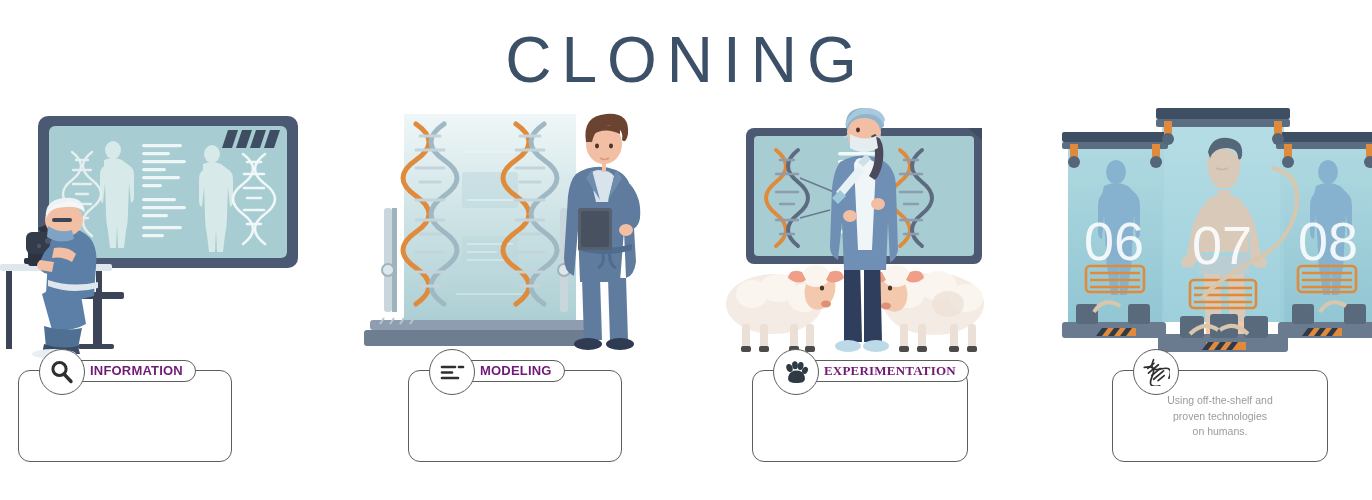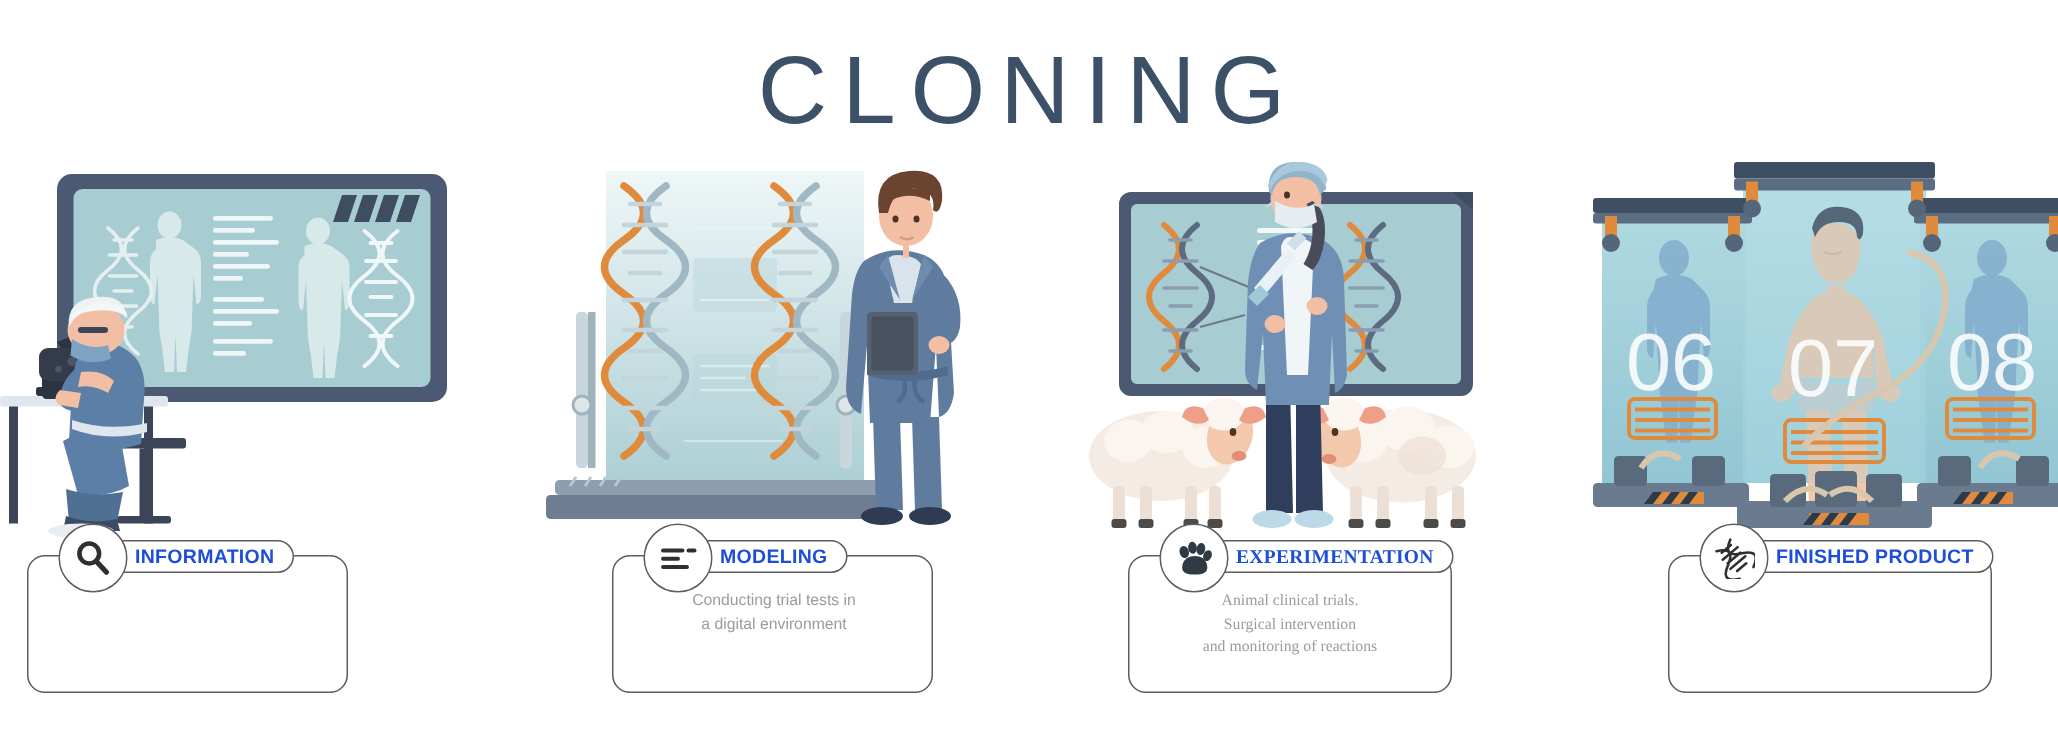--- a/index.html
+++ b/index.html
@@ -38,21 +38,21 @@
     text-align:center;color:#9b9b9b;font-size:10.5px;line-height:15.5px;
     white-space:pre-line;
   }
   .pill{
     position:absolute;top:-11px;left:44px;height:22px;
     border:1px solid #5d5d5d;border-radius:11px;background:#fff;
     display:flex;align-items:center;box-sizing:border-box;
     padding:0 12px 0 26px;
   }
   .pill-label{
-    font-size:13px;font-weight:700;color:#1d4ed8;letter-spacing:.2px;
+    font-size:13px;font-weight:700;color:#701a75;letter-spacing:.2px;
     white-space:nowrap;line-height:20px;
   }
   .badge{
     position:absolute;top:-22px;left:20px;width:44px;height:44px;
     border:1px solid #5d5d5d;border-radius:50%;background:#fff;
     display:flex;align-items:center;justify-content:center;
   }
 
   
   .col-2 .card{left:44px;}
@@ -261,22 +261,20 @@
       <div class="badge">
         <svg width="26" height="20" viewBox="0 0 26 20">
           <g stroke="#2f2f2f" stroke-width="2.6" stroke-linecap="round">
             <line x1="3" y1="5" x2="16" y2="5"></line>
             <line x1="20" y1="5" x2="24" y2="5"></line>
             <line x1="3" y1="10.5" x2="13" y2="10.5"></line>
             <line x1="3" y1="16" x2="19" y2="16"></line>
           </g>
         </svg>
       </div>
-      <div class="card-body">Conducting trial tests in
-a digital environment</div>
     </div>
   </div>
 
   <div class="col col-3">
     <div class="art">
       <svg width="330" height="252" viewBox="0 0 330 252">
 
         <rect x="34" y="20" width="236" height="136" rx="8" fill="#4b5a72"></rect>
         <rect x="42" y="28" width="220" height="120" rx="4" fill="#a7ccd1"></rect>
         <path d="M214 20 h56 v12 l-14 -12 z" fill="#3f4d63"></path>
@@ -398,23 +396,20 @@
         <svg width="26" height="26" viewBox="0 0 26 26">
           <g fill="#2f3a45">
             <ellipse cx="6.5" cy="9" rx="3.1" ry="4.1" transform="rotate(-18 6.5 9)"></ellipse>
             <ellipse cx="12" cy="6.2" rx="2.9" ry="4" transform="rotate(-6 12 6.2)"></ellipse>
             <ellipse cx="17.6" cy="7" rx="2.9" ry="4" transform="rotate(10 17.6 7)"></ellipse>
             <ellipse cx="22" cy="11.4" rx="2.8" ry="3.7" transform="rotate(24 22 11.4)"></ellipse>
             <path d="M13.6 11.6 q6.4 0 8 5.6 q1.6 5.8 -4.4 6.6 q-4 .5 -7.6 0 q-5.8 -.9 -4.2 -6.6 q1.6 -5.6 8.2 -5.6 z"></path>
           </g>
         </svg>
       </div>
-      <div class="card-body">Animal clinical trials.
-Surgical intervention
-and monitoring of reactions</div>
     </div>
   </div>
 
   <div class="col col-4">
     <div class="art">
       <svg width="330" height="252" viewBox="0 0 330 252">
         <defs>
           <linearGradient id="glass" x1="0" y1="0" x2="0" y2="1">
             <stop offset="0%" stop-color="#b7dde4"></stop>
             <stop offset="100%" stop-color="#92c6d3"></stop>
@@ -534,28 +529,28 @@
           <g stroke="#d9c7ad" stroke-width="4" fill="none">
             <path d="M214 60 q30 6 24 40 q-6 36 -48 56 q-30 16 -46 34"></path>
             <path d="M36 204 q10 -16 26 -6 M262 204 q10 -16 26 -6"></path>
             <path d="M132 226 q14 -14 28 -4 M190 226 q-14 -14 -28 -4"></path>
           </g>
         </g>
       </svg>
     </div>
 
     <div class="card">
-      <div class="pill">
-        <span class="pill-label">FINISHED PRODUCT</span>
-      </div>
       <div class="badge">
         <svg width="28" height="28" viewBox="0 0 28 28">
           <g stroke="#2f2f2f" stroke-width="1.7" fill="none" stroke-linecap="round" transform="rotate(-40 14 14)">
             <path d="M8 3 q12 6 0 12 q-12 6 0 12"></path>
             <path d="M20 3 q-12 6 0 12 q12 6 0 12"></path>
             <path d="M10 6 h8 M7.5 10 h13 M7.5 18 h13 M10 22 h8 M8.5 14 h11"></path>
           </g>
         </svg>
       </div>
+      <div class="card-body">Using off-the-shelf and
+proven technologies
+on humans.</div>
     </div>
   </div>
 
 </div>
 
 </body></html>

